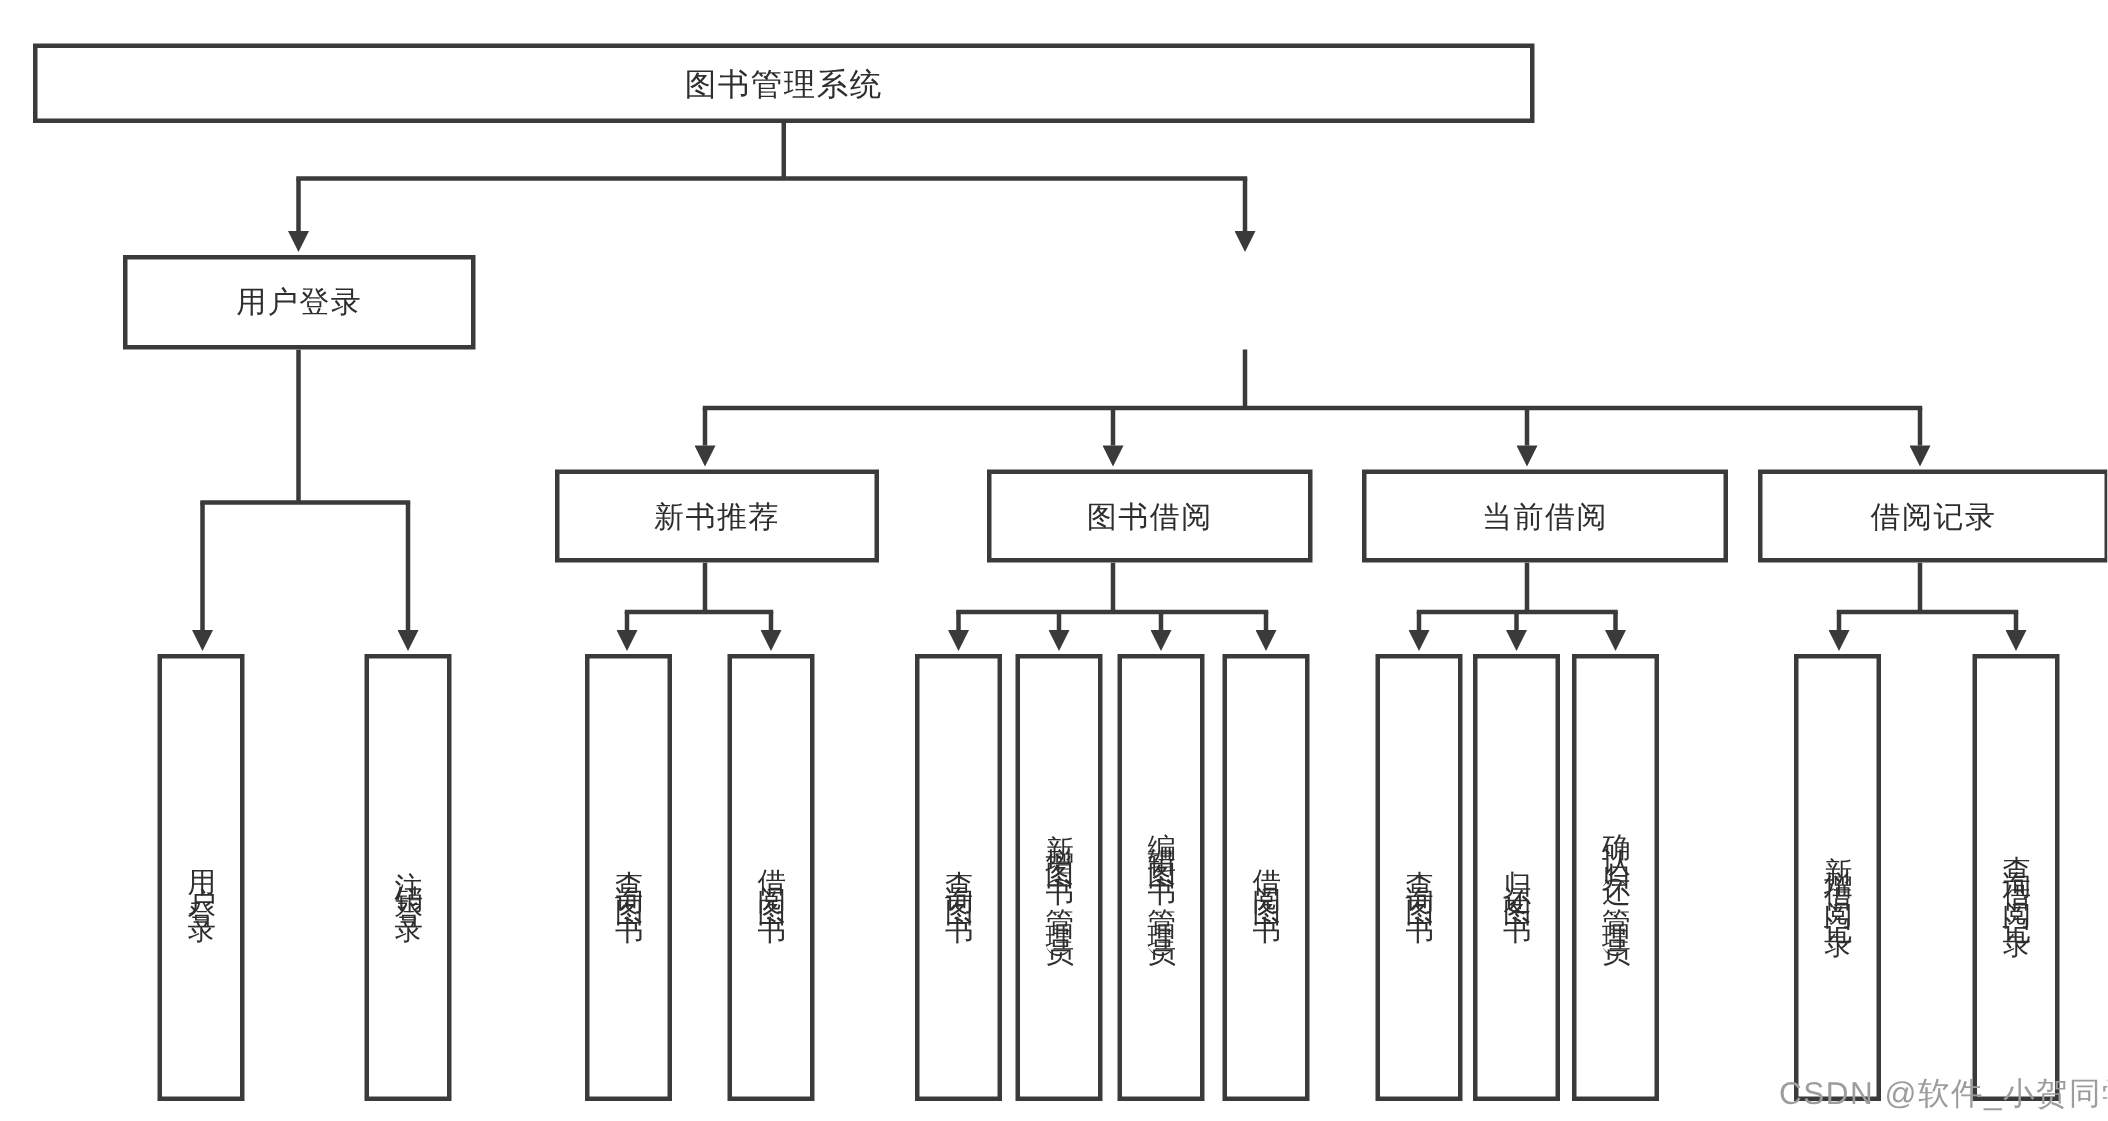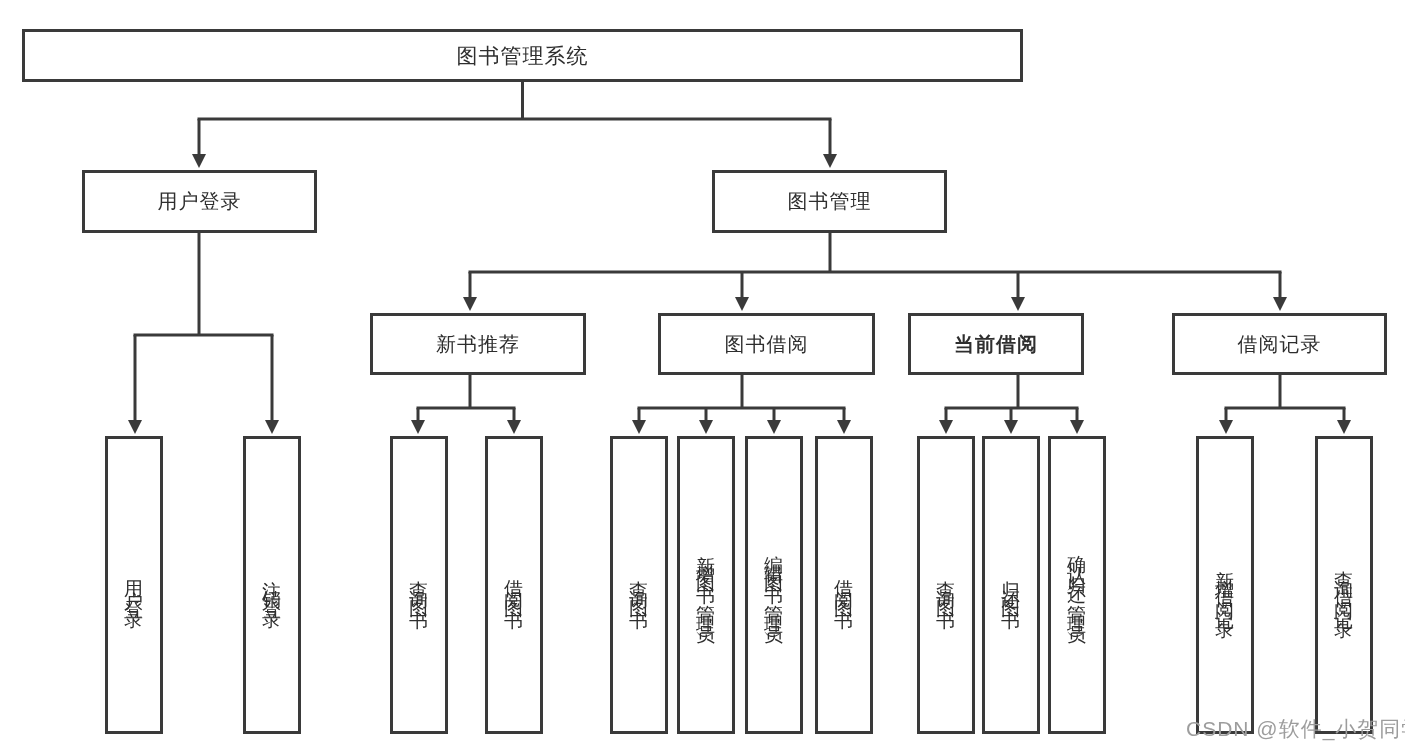--- a/index.html
+++ b/index.html
@@ -106,26 +106,25 @@
       <path d="M1280,375 V408"></path>
       <path d="M1224.5,408 H1345.5"></path>
       <path d="M1226,408 V420" marker-end="url(#arrow)"></path>
       <path d="M1344,408 V420" marker-end="url(#arrow)"></path>
     </g>
   </svg>
 
   <div class="box root-box">图书管理系统</div>
 
   <div class="box l1-box" style="left:82px;">用户登录</div>
-  <div class="box l1-box" style="left:712px;">图书管理</div>
 
   <div class="box l2-box" style="left:370px;">新书推荐</div>
   <div class="box l2-box" style="left:634px; width:217px;margin-left:24px;">图书借阅</div>
-  <div class="box l2-box" style="left:908px; width:176px;font-weight:bold;">当前借阅</div>
-  <div class="box l2-box" style="left:1172px; width:215px;">借阅记录</div>
+  <div class="box l2-box" style="left:908px; width:244px;">当前借阅</div>
+  <div class="box l2-box" style="left:1172px; width:234px;">借阅记录</div>
 
   <div class="box leaf-box" style="left:105px;">用户登录</div>
   <div class="box leaf-box" style="left:243px;">注销登录</div>
   <div class="box leaf-box" style="left:390px;">查询图书</div>
   <div class="box leaf-box" style="left:485px;">借阅图书</div>
   <div class="box leaf-box" style="left:610px;">查询图书</div>
   <div class="box leaf-box" style="left:677px;">新增图书（管理员）</div>
   <div class="box leaf-box" style="left:745px;">编辑图书（管理员）</div>
   <div class="box leaf-box" style="left:815px;">借阅图书</div>
   <div class="box leaf-box" style="left:917px;">查询图书</div>

